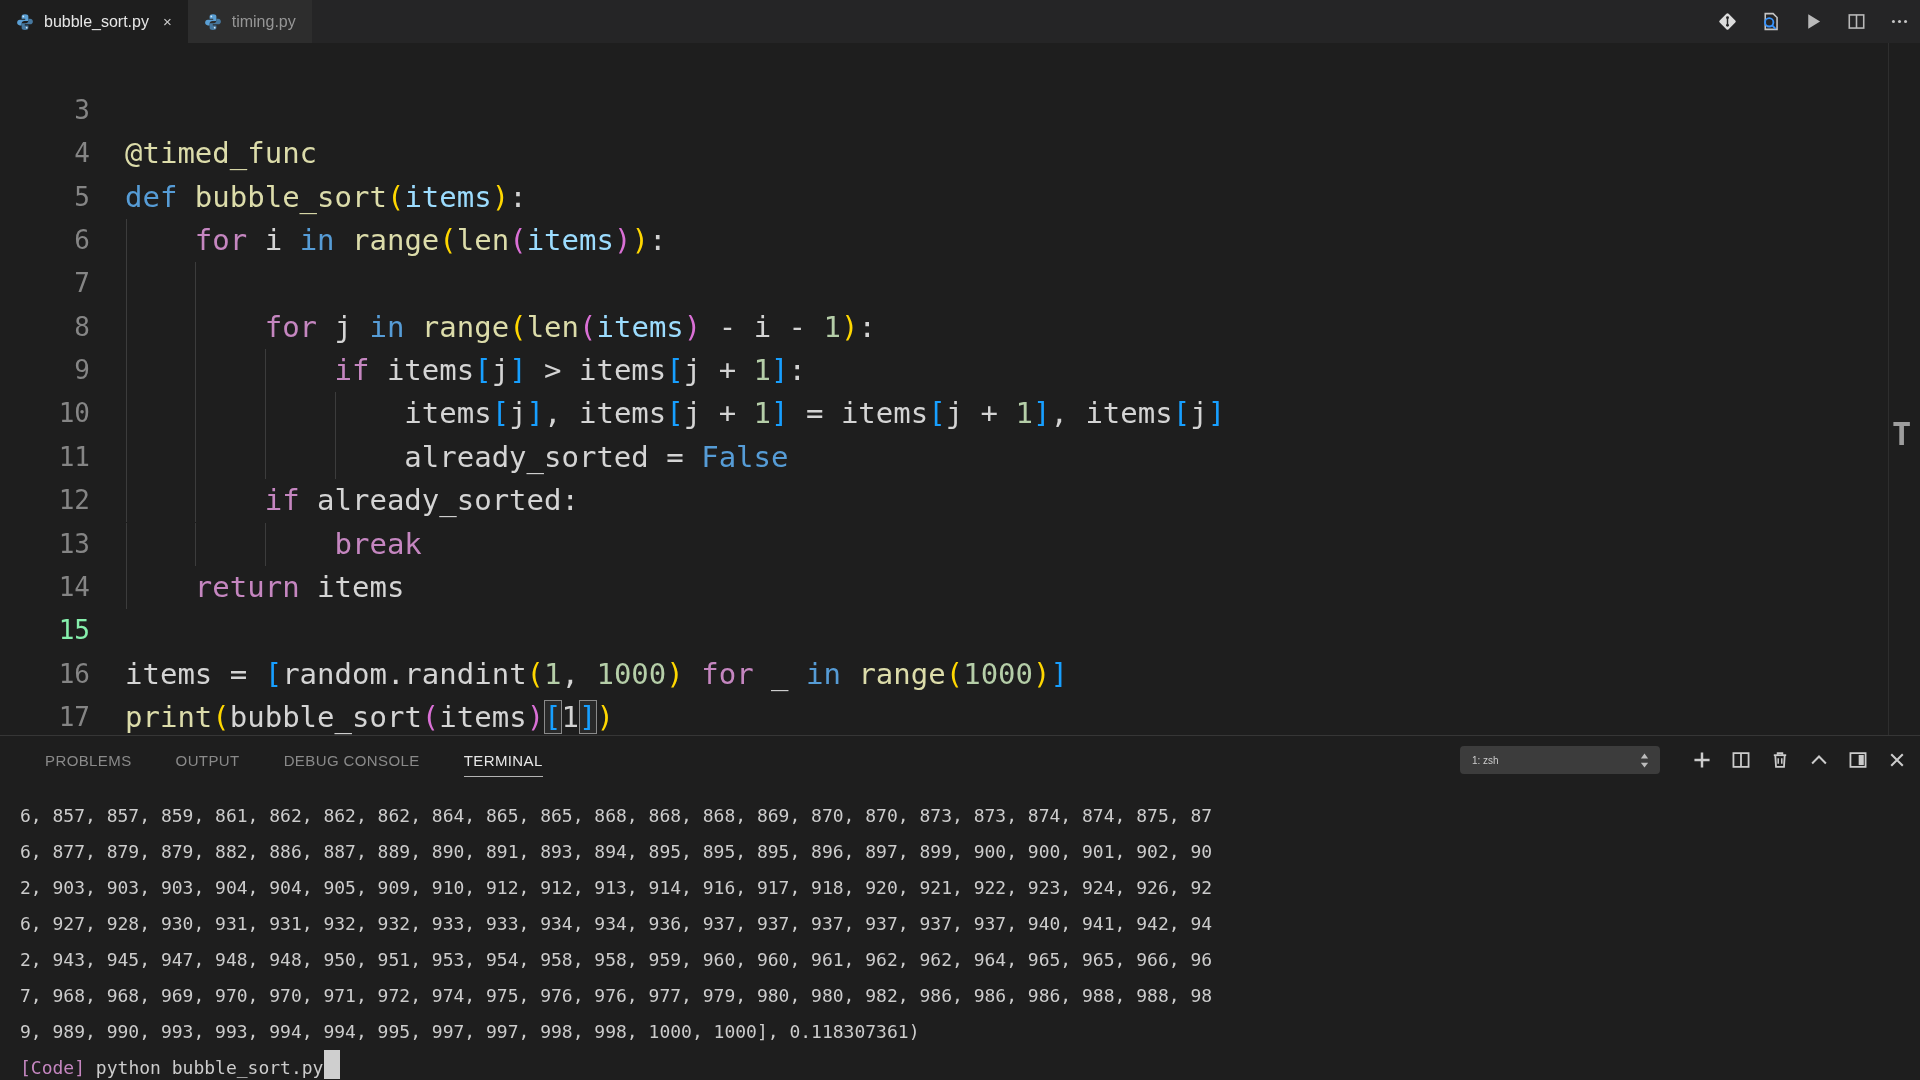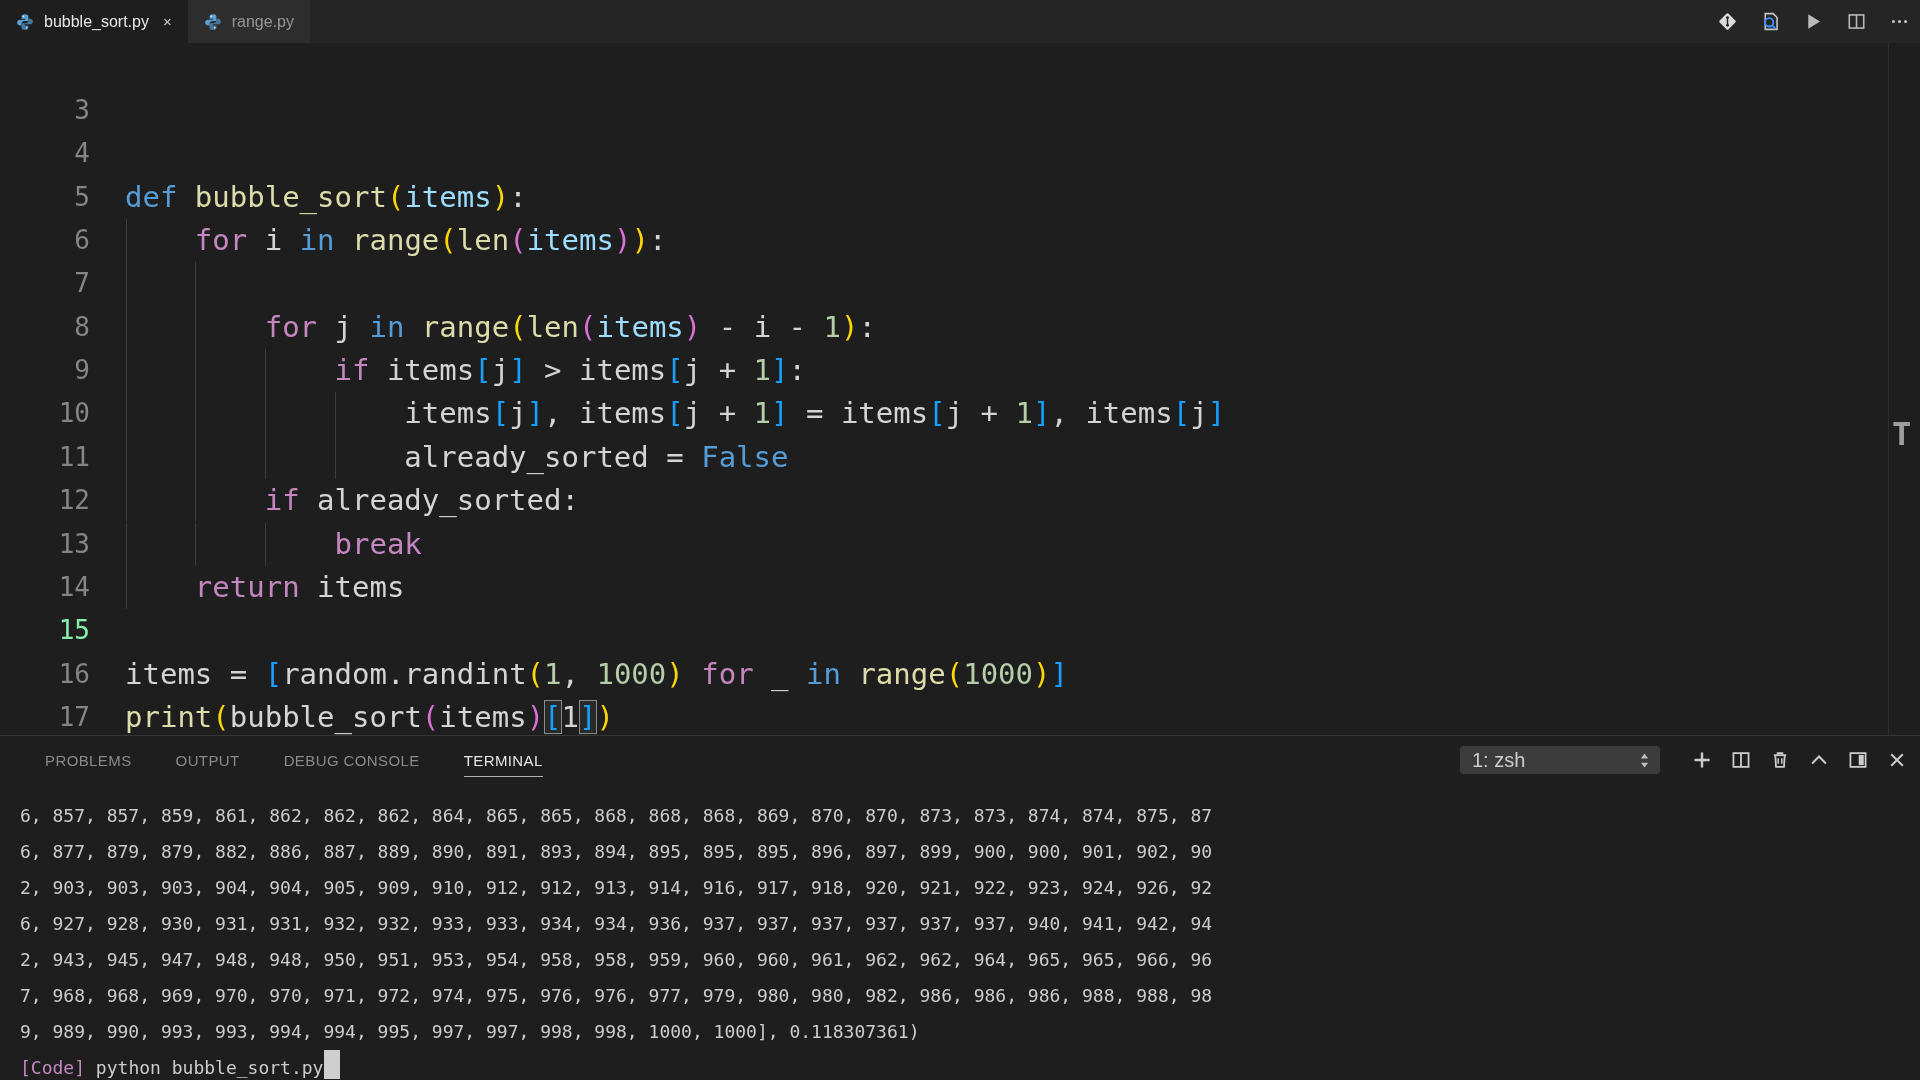--- a/index.html
+++ b/index.html
@@ -40,21 +40,21 @@
   #panel-tabs { position:absolute; top:0; left:45px; height:48px; display:flex;
                 align-items:center; gap:44px; }
   .panel-tab { font-size:15px; letter-spacing:.4px; color:#8a8a8a; cursor:pointer;
                position:relative; padding:6px 0; }
   .panel-tab.active { color:#e7e7e7; }
   .panel-tab.active::after { content:""; position:absolute; left:0; right:0; bottom:-2px;
                              height:1px; background:#b3b3b3; }
   #panel-controls { position:absolute; top:0; right:12px; height:48px;
                     display:flex; align-items:center; gap:17px; }
   #term-select { height:28px; min-width:200px; background:#3c3c3c; border-radius:4px;
-                 color:#cccccc; font-size:20px; display:flex; align-items:center;
+                 color:#cccccc; font-size:10px; display:flex; align-items:center;
                  padding:0 10px 0 12px; gap:8px; justify-content:space-between;
                  margin-right:14px; cursor:pointer; }
   .pact { width:22px; height:22px; display:flex; align-items:center; justify-content:center;
           cursor:pointer; }
 
   
   #terminal { position:absolute; top:48px; left:0; width:1920px; height:296px;
               padding:14px 0 0 20px; font-family:"DejaVu Sans Mono", monospace;
               font-size:18px; line-height:36px; color:#cccccc; white-space:pre; }
   .term-line { height:36px; }
@@ -81,21 +81,21 @@
   </div>
   <div class="tab">
     <span class="pyicon">
       <svg viewBox="0 0 16 16" width="18" height="18">
           <path d="M8 1C6 1 5 1.8 5 3v2h3.2v.9H3.5C2 5.9 1 7 1 8.5S2 11 3.5 11H5V9.4C5 8 6 7 7.5 7H11V3c0-1.2-1-2-3-2z" fill="#5a9fd4"></path>
           <path d="M8 15c2 0 3-.8 3-2v-2H7.8v-.9h4.7c1.5 0 2.5-1.1 2.5-2.6S14 5 12.5 5H11v1.6C11 8 10 9 8.5 9H5v4c0 1.2 1 2 3 2z" fill="#46789f"></path>
           <circle cx="6.5" cy="3" r=".75" fill="#d6e8f5"></circle>
           <circle cx="9.5" cy="13" r=".75" fill="#d6e8f5"></circle>
         </svg>
     </span>
-    <span>range.py</span>
+    <span>timing.py</span>
   </div>
   <div id="tabbar-actions">
     <span class="act">
       <svg viewBox="0 0 16 16" width="21" height="21">
           <rect x="3.2" y="3.2" width="9.6" height="9.6" rx="1.2" transform="rotate(45 8 8)" fill="#dcdcdc"></rect>
           <circle cx="8" cy="5.1" r="1.1" fill="#252526"></circle>
           <circle cx="8" cy="10.9" r="1.1" fill="#252526"></circle>
           <path d="M8 6v4" stroke="#252526" stroke-width="1.1"></path>
         </svg>
     </span>
@@ -124,21 +124,21 @@
           <circle cx="12.6" cy="8" r="1.15" fill="#c5c5c5"></circle>
         </svg>
     </span>
   </div>
 </div>
 
 <div id="editor">
   <div id="minimap-border"></div>
   <div id="overflow-marker">T</div>
 <div class="code-row" style="top: 46px;"><span class="gutter-num" style="color: rgb(133, 133, 133);">3</span><span class="code-text"></span></div>
-    <div class="code-row" style="top: 89.35px;"><span class="gutter-num" style="color: rgb(133, 133, 133);">4</span></div>
+    <div class="code-row" style="top: 89.35px;"><span class="gutter-num" style="color: rgb(133, 133, 133);">4</span><span class="code-text"><span style="color: rgb(220, 220, 170);">@timed_func</span></span></div>
     <div class="code-row" style="top: 132.7px;"><span class="gutter-num" style="color: rgb(133, 133, 133);">5</span><span class="code-text"><span style="color: rgb(86, 156, 214);">def</span><span style="color: rgb(212, 212, 212);"> </span><span style="color: rgb(220, 220, 170);">bubble_sort</span><span style="color: rgb(255, 215, 0);">(</span><span style="color: rgb(156, 220, 254);">items</span><span style="color: rgb(255, 215, 0);">)</span><span style="color: rgb(212, 212, 212);">:</span></span></div>
     <div class="code-row" style="top: 176.05px;"><div class="guide" style="left: 125.5px;"></div><span class="gutter-num" style="color: rgb(133, 133, 133);">6</span><span class="code-text"><span style="color: rgb(212, 212, 212);">    </span><span style="color: rgb(197, 134, 192);">for</span><span style="color: rgb(212, 212, 212);"> i </span><span style="color: rgb(86, 156, 214);">in</span><span style="color: rgb(212, 212, 212);"> </span><span style="color: rgb(220, 220, 170);">range</span><span style="color: rgb(255, 215, 0);">(</span><span style="color: rgb(220, 220, 170);">len</span><span style="color: rgb(218, 112, 214);">(</span><span style="color: rgb(156, 220, 254);">items</span><span style="color: rgb(218, 112, 214);">)</span><span style="color: rgb(255, 215, 0);">)</span><span style="color: rgb(212, 212, 212);">:</span></span></div>
     <div class="code-row" style="top: 219.4px;"><div class="guide" style="left: 125.5px;"></div><div class="guide" style="left: 195.34px;"></div><span class="gutter-num" style="color: rgb(133, 133, 133);">7</span></div>
     <div class="code-row" style="top: 262.75px;"><div class="guide" style="left: 125.5px;"></div><div class="guide" style="left: 195.34px;"></div><span class="gutter-num" style="color: rgb(133, 133, 133);">8</span><span class="code-text"><span style="color: rgb(212, 212, 212);">        </span><span style="color: rgb(197, 134, 192);">for</span><span style="color: rgb(212, 212, 212);"> j </span><span style="color: rgb(86, 156, 214);">in</span><span style="color: rgb(212, 212, 212);"> </span><span style="color: rgb(220, 220, 170);">range</span><span style="color: rgb(255, 215, 0);">(</span><span style="color: rgb(220, 220, 170);">len</span><span style="color: rgb(218, 112, 214);">(</span><span style="color: rgb(156, 220, 254);">items</span><span style="color: rgb(218, 112, 214);">)</span><span style="color: rgb(212, 212, 212);"> - i - </span><span style="color: rgb(181, 206, 168);">1</span><span style="color: rgb(255, 215, 0);">)</span><span style="color: rgb(212, 212, 212);">:</span></span></div>
     <div class="code-row" style="top: 306.1px;"><div class="guide" style="left: 125.5px;"></div><div class="guide" style="left: 195.34px;"></div><div class="guide" style="left: 265.18px;"></div><span class="gutter-num" style="color: rgb(133, 133, 133);">9</span><span class="code-text"><span style="color: rgb(212, 212, 212);">            </span><span style="color: rgb(197, 134, 192);">if</span><span style="color: rgb(212, 212, 212);"> items</span><span style="color: rgb(23, 159, 255);">[</span><span style="color: rgb(212, 212, 212);">j</span><span style="color: rgb(23, 159, 255);">]</span><span style="color: rgb(212, 212, 212);"> &gt; items</span><span style="color: rgb(23, 159, 255);">[</span><span style="color: rgb(212, 212, 212);">j + </span><span style="color: rgb(181, 206, 168);">1</span><span style="color: rgb(23, 159, 255);">]</span><span style="color: rgb(212, 212, 212);">:</span></span></div>
     <div class="code-row" style="top: 349.45px;"><div class="guide" style="left: 125.5px;"></div><div class="guide" style="left: 195.34px;"></div><div class="guide" style="left: 265.18px;"></div><div class="guide" style="left: 335.02px;"></div><span class="gutter-num" style="color: rgb(133, 133, 133);">10</span><span class="code-text"><span style="color: rgb(212, 212, 212);">                items</span><span style="color: rgb(23, 159, 255);">[</span><span style="color: rgb(212, 212, 212);">j</span><span style="color: rgb(23, 159, 255);">]</span><span style="color: rgb(212, 212, 212);">, items</span><span style="color: rgb(23, 159, 255);">[</span><span style="color: rgb(212, 212, 212);">j + </span><span style="color: rgb(181, 206, 168);">1</span><span style="color: rgb(23, 159, 255);">]</span><span style="color: rgb(212, 212, 212);"> = items</span><span style="color: rgb(23, 159, 255);">[</span><span style="color: rgb(212, 212, 212);">j + </span><span style="color: rgb(181, 206, 168);">1</span><span style="color: rgb(23, 159, 255);">]</span><span style="color: rgb(212, 212, 212);">, items</span><span style="color: rgb(23, 159, 255);">[</span><span style="color: rgb(212, 212, 212);">j</span><span style="color: rgb(23, 159, 255);">]</span></span></div>
     <div class="code-row" style="top: 392.8px;"><div class="guide" style="left: 125.5px;"></div><div class="guide" style="left: 195.34px;"></div><div class="guide" style="left: 265.18px;"></div><div class="guide" style="left: 335.02px;"></div><span class="gutter-num" style="color: rgb(133, 133, 133);">11</span><span class="code-text"><span style="color: rgb(212, 212, 212);">                already_sorted = </span><span style="color: rgb(86, 156, 214);">False</span></span></div>
     <div class="code-row" style="top: 436.15px;"><div class="guide" style="left: 125.5px;"></div><div class="guide" style="left: 195.34px;"></div><span class="gutter-num" style="color: rgb(133, 133, 133);">12</span><span class="code-text"><span style="color: rgb(212, 212, 212);">        </span><span style="color: rgb(197, 134, 192);">if</span><span style="color: rgb(212, 212, 212);"> already_sorted:</span></span></div>
     <div class="code-row" style="top: 479.5px;"><div class="guide" style="left: 125.5px;"></div><div class="guide" style="left: 195.34px;"></div><div class="guide" style="left: 265.18px;"></div><span class="gutter-num" style="color: rgb(133, 133, 133);">13</span><span class="code-text"><span style="color: rgb(212, 212, 212);">            </span><span style="color: rgb(197, 134, 192);">break</span></span></div>
     <div class="code-row" style="top: 522.85px;"><div class="guide" style="left: 125.5px;"></div><span class="gutter-num" style="color: rgb(133, 133, 133);">14</span><span class="code-text"><span style="color: rgb(212, 212, 212);">    </span><span style="color: rgb(197, 134, 192);">return</span><span style="color: rgb(212, 212, 212);"> items</span></span></div>

